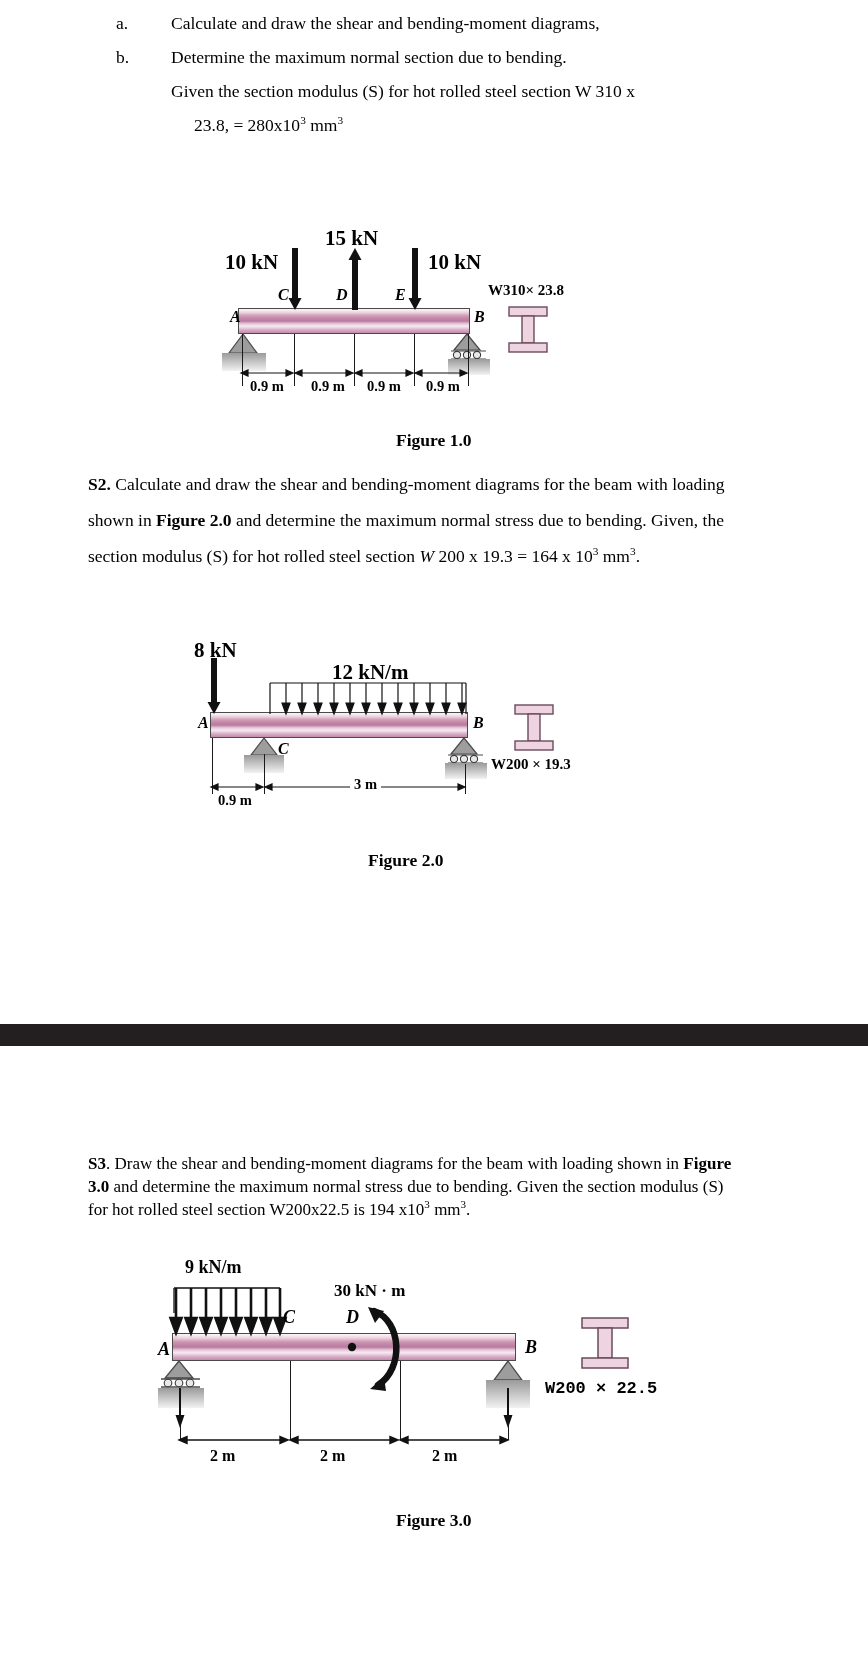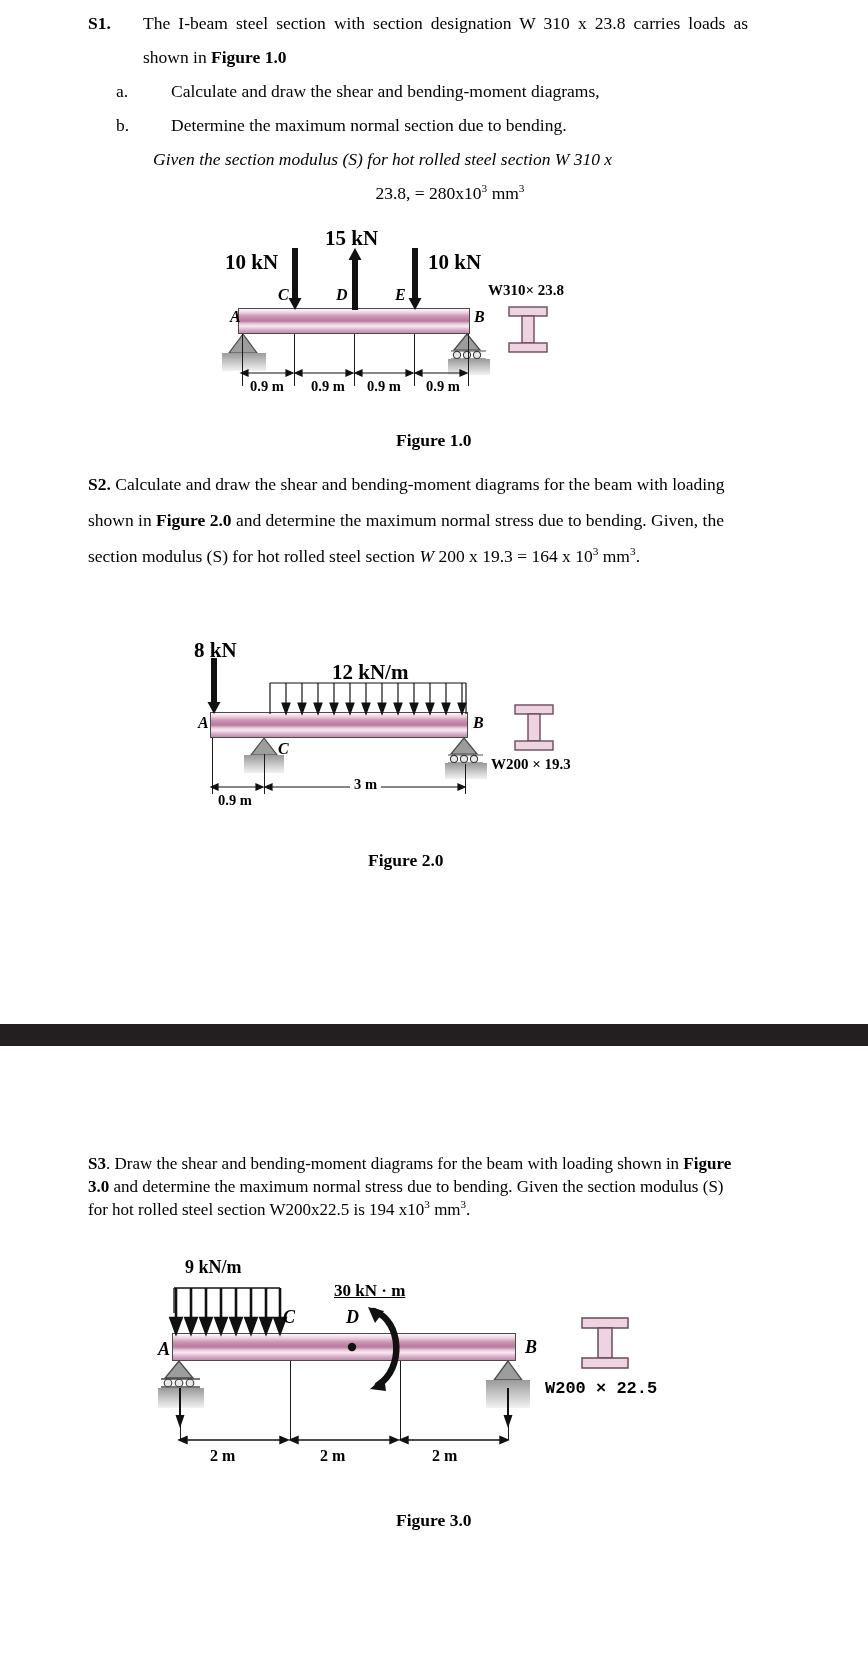--- a/index.html
+++ b/index.html
@@ -21,22 +21,22 @@
   sup { font-size:0.65em; vertical-align:super; line-height:0; }
 
   
   #s1 { left:88px; top:6px; width:660px; font-size:17.5px; line-height:34px; }
   #s1 .lead { display:flex; }
   #s1 .lead .tag { width:55px; flex:none; font-weight:bold; }
   #s1 .lead .body { flex:1; text-align:justify; }
   #s1 .sub { display:flex; margin-left:28px; }
   #s1 .sub .tag { width:55px; flex:none; }
   #s1 .sub .body { flex:1; }
-  #s1 .given { margin-left:65px; text-align:justify;font-style:italic; }
-  #s1 .given2 { margin-left:64px;text-align:center; }
+  #s1 .given { margin-left:83px; text-align:justify; }
+  #s1 .given2 { margin-left:106px; }
 
   
   #s2 { left:88px; top:466px; width:640px; font-size:17.5px; line-height:36px; text-align:left; }
 
   
   #s3 { left:88px; top:1152px; width:650px; font-size:17px; line-height:23px; }
 
   
   .caption { position:absolute; font-weight:bold; font-size:17.5px; }
   #cap1 { left:396px; top:430px; }
@@ -82,24 +82,20 @@
     background:linear-gradient(to bottom, #9a9a9a, #f2f2f2);
   }
   svg { display:block; overflow:visible; }
 </style>
 </head>
 <body>
 
 <div class="page">
 
   <div class="q-block" id="s1">
-    <div class="lead">
-      <div class="tag">S1.</div>
-      <div class="body"><span>The I-beam steel section with section designation W 310 x 23.8 carries loads as shown in </span><span class="bold">Figure 1.0</span></div>
-    </div>
     <div class="sub">
       <div class="tag">a.</div>
       <div class="body">Calculate and draw the shear and bending-moment diagrams,</div>
     </div>
     <div class="sub">
       <div class="tag">b.</div>
       <div class="body">Determine the maximum normal section due to bending.</div>
     </div>
     <div class="given">Given the section modulus (S) for hot rolled steel section W 310 x</div>
     <div class="given2"><span>23.8, = 280x10</span><sup>3</sup><span> mm</span><sup>3</sup></div>
@@ -316,21 +312,21 @@
           <polygon points="62,46 56.5,31 67.5,31"></polygon>
         <line x1="77" y1="1" x2="77" y2="34"></line>
           <polygon points="77,46 71.5,31 82.5,31"></polygon>
         <line x1="92" y1="1" x2="92" y2="34"></line>
           <polygon points="92,46 86.5,31 97.5,31"></polygon>
         <line x1="106" y1="1" x2="106" y2="34"></line>
           <polygon points="106,46 100.5,31 111.5,31"></polygon>
       </g>
     </svg>
 
-    <div class="lbl-b" style="left:184px; top:26px; font-size:17px;text-decoration:underline;">30 kN · m</div>
+    <div class="lbl-b" style="left:184px; top:26px; font-size:17px;">30 kN · m</div>
     <svg style="position:absolute; left:212px; top:48px;" width="48" height="88">
       <path d="M 12 8 C 40 18, 42 66, 16 82" stroke="#111" stroke-width="6.5" fill="none" stroke-linecap="round"></path>
       <polygon points="6,4 22,8 13,20" fill="#111"></polygon>
       <polygon points="8,86 22,74 24,88" fill="#111"></polygon>
     </svg>
 
     <svg style="position:absolute; left:196px; top:86px;" width="12" height="12">
       <circle cx="6" cy="6" r="4.2" fill="#111"></circle>
     </svg>
 

